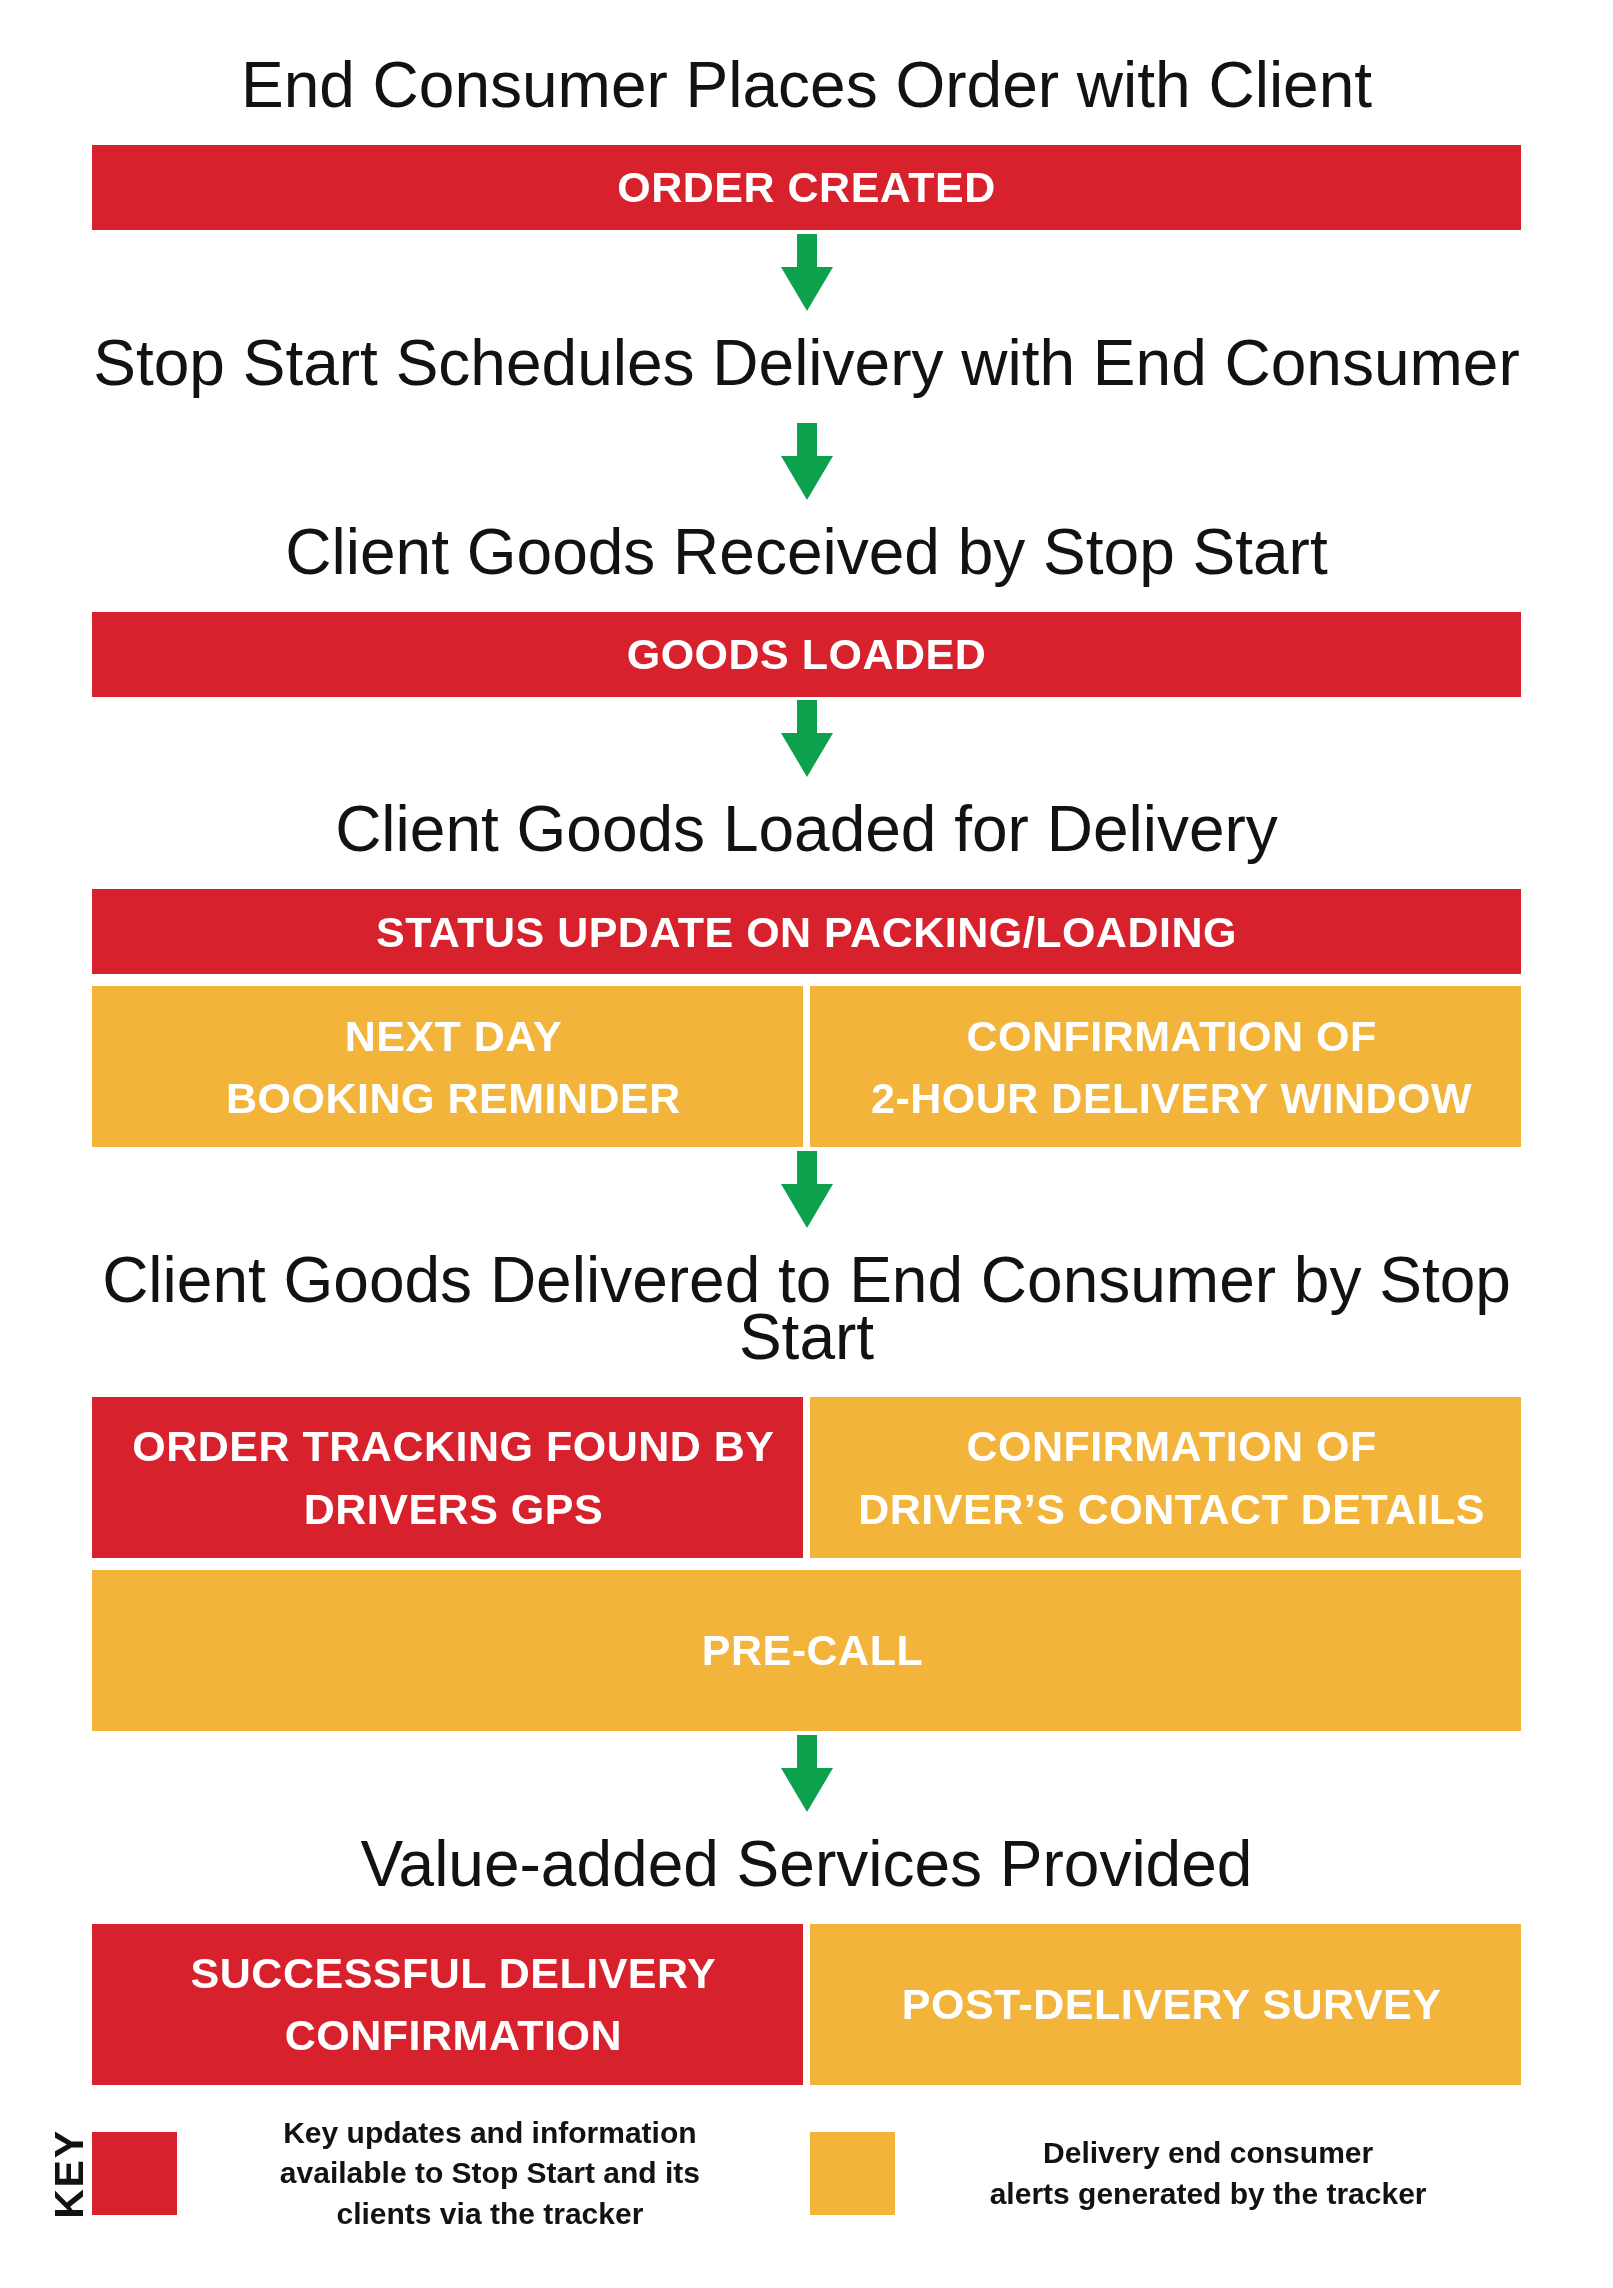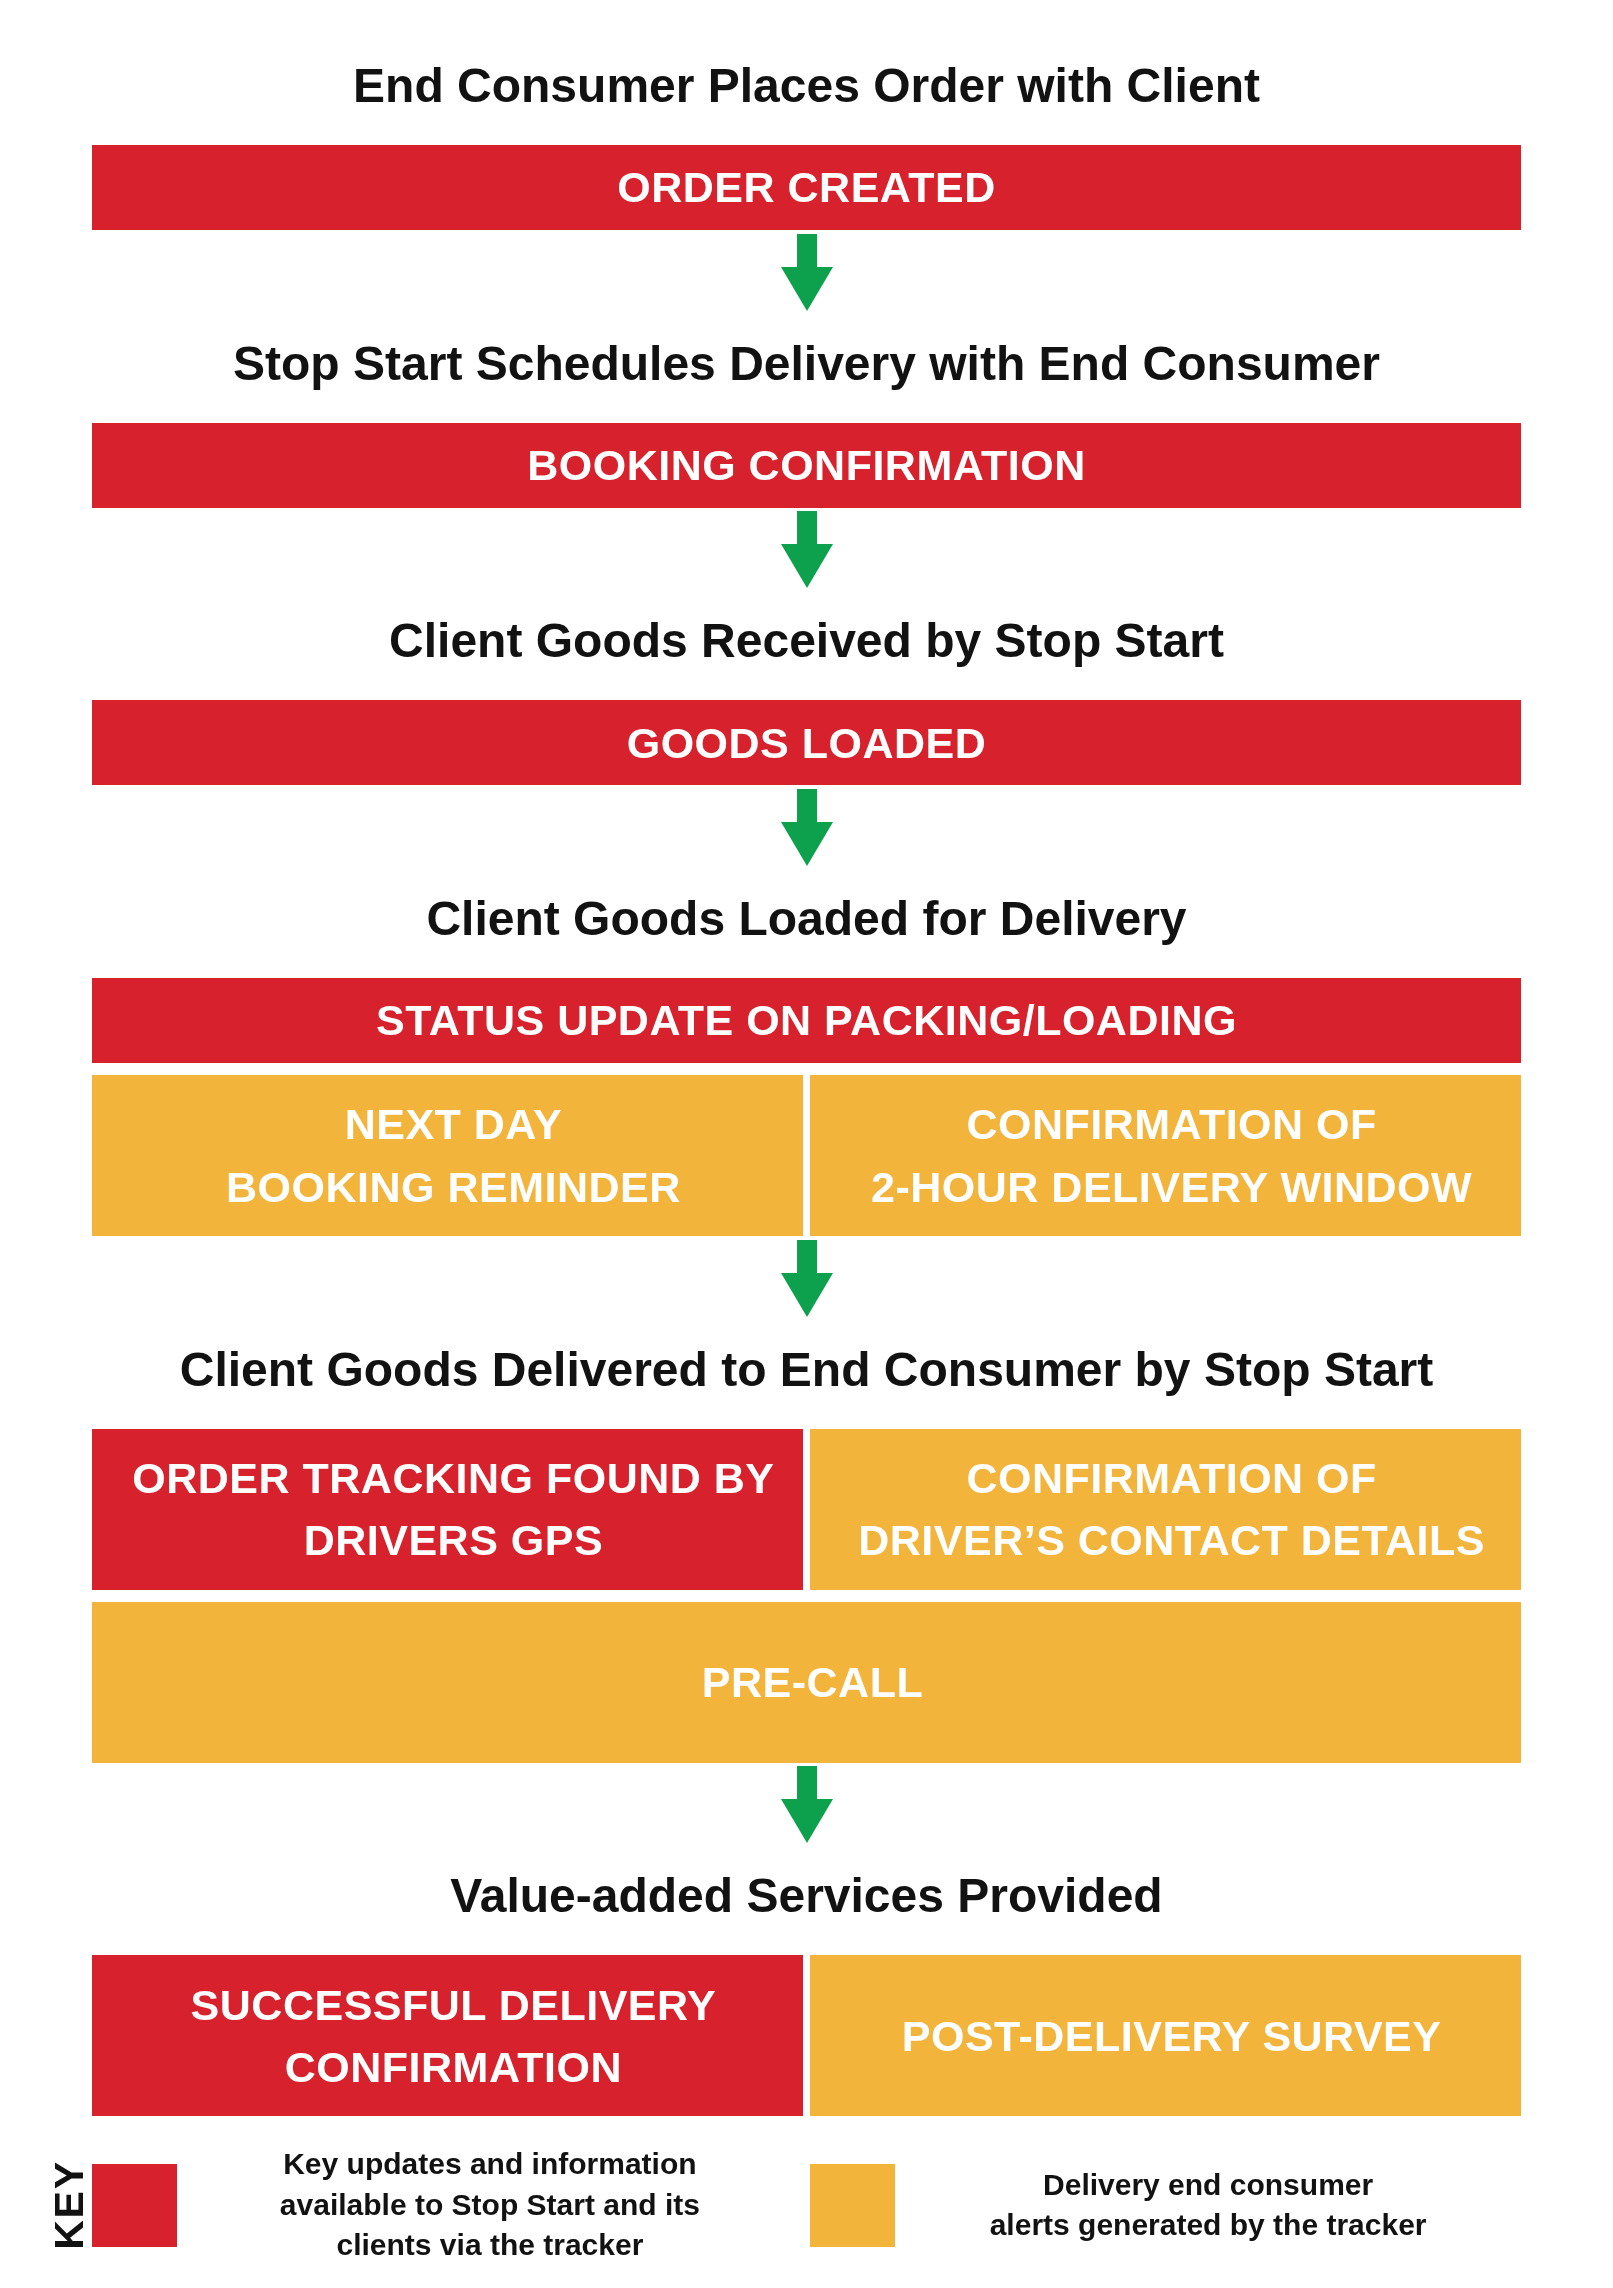--- a/index.html
+++ b/index.html
@@ -11,23 +11,23 @@
     overflow: hidden;
     font-family: "Liberation Sans", "DejaVu Sans", sans-serif;
   }
   .content {
     width: 1429px;
     margin: 0 auto;
     padding-top: 57px;
   }
   .stage-heading {
     margin: 0 0 31px 0;
-    font-size: 48px;
+    font-size: 64px;
     line-height: 57px;
-    font-weight: 700;
+    font-weight: 400;
     text-align: center;
     color: var(--ink, #121212);
     letter-spacing: 0;
   }
   .bar-row { display: flex; gap: 7.4px; }
   .bar-row + .bar-row { margin-top: 12px; }
   .cell {
     flex: 1;
     display: flex;
     align-items: center;
@@ -103,23 +103,20 @@
     <h2 class="stage-heading">End Consumer Places Order with Client</h2>
     <div class="bar-row">
       <div class="cell h-bar" data-color="red">ORDER CREATED</div>
     </div>
     <div class="arrow">
       <div class="arrow-stem"></div>
       <div class="arrow-head"></div>
     </div>
 
     <h2 class="stage-heading">Stop Start Schedules Delivery with End Consumer</h2>
-    <div class="bar-row">
-      <div class="cell h-bar" data-color="red">BOOKING CONFIRMATION</div>
-    </div>
     <div class="arrow">
       <div class="arrow-stem"></div>
       <div class="arrow-head"></div>
     </div>
 
     <h2 class="stage-heading">Client Goods Received by Stop Start</h2>
     <div class="bar-row">
       <div class="cell h-bar" data-color="red">GOODS LOADED</div>
     </div>
     <div class="arrow">

